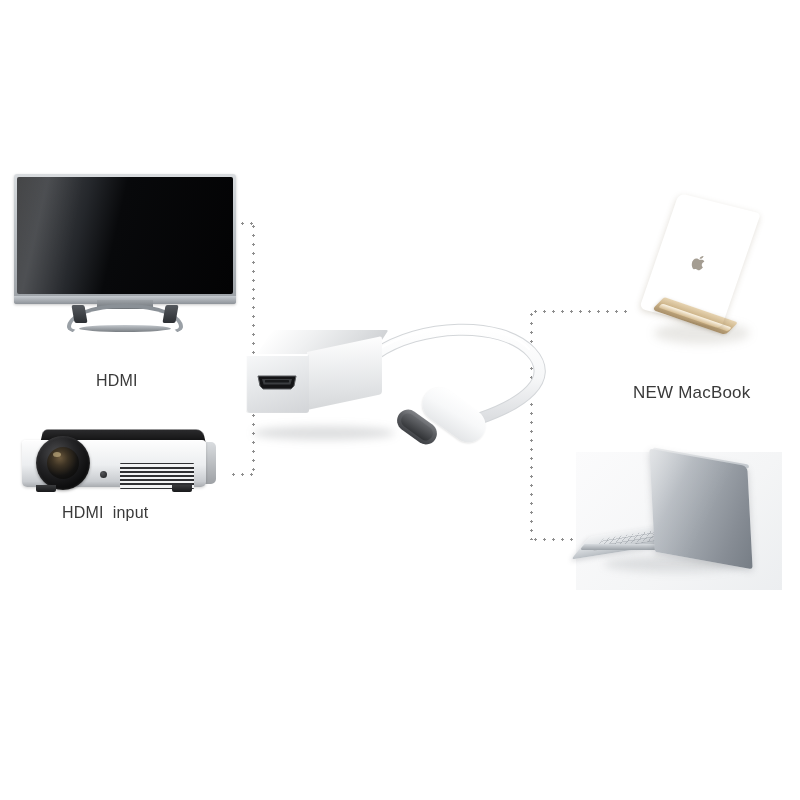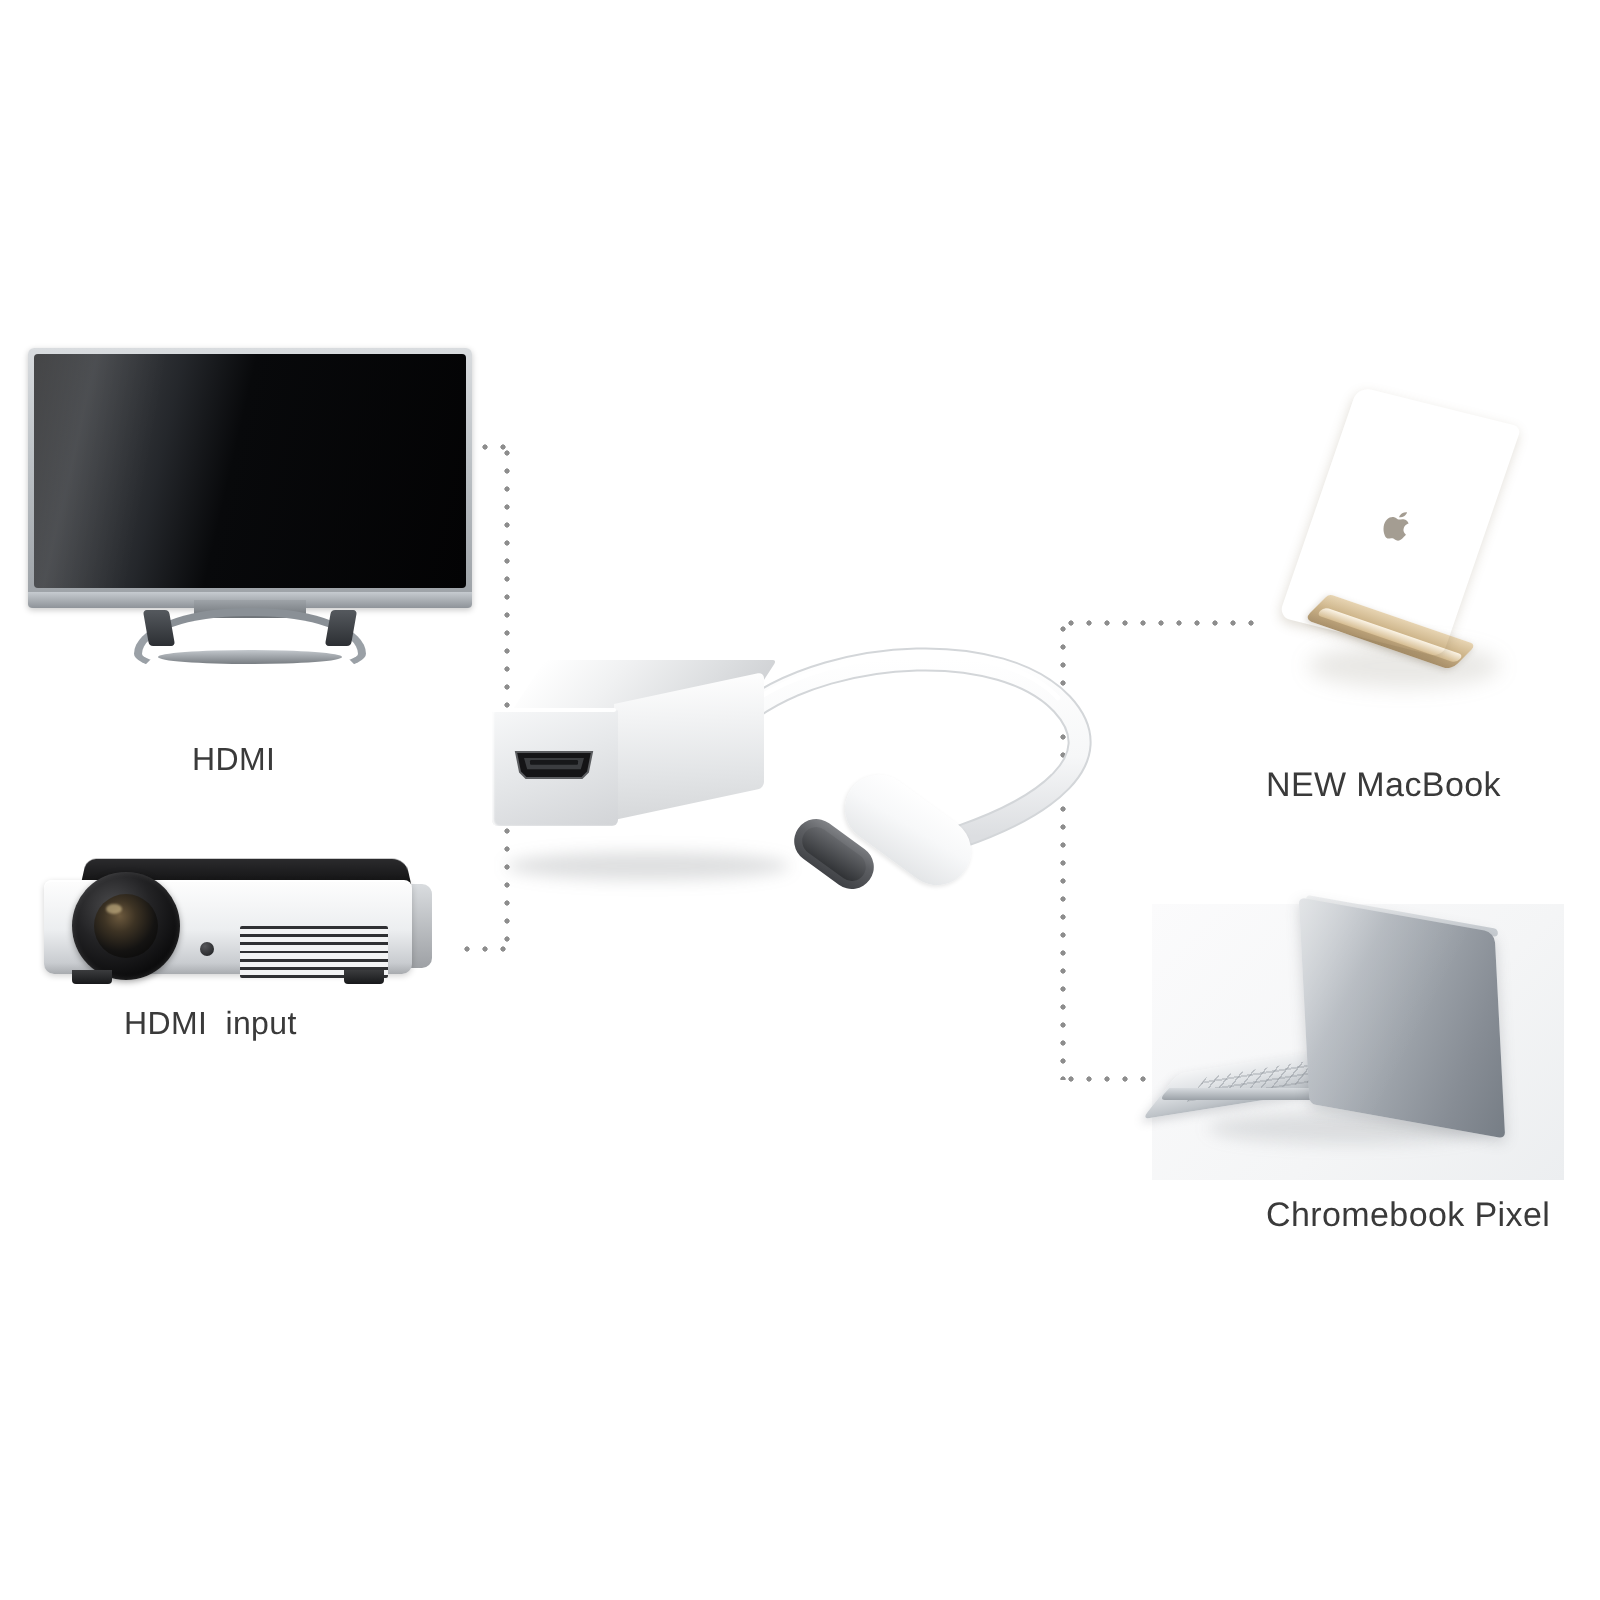--- a/index.html
+++ b/index.html
@@ -630,15 +630,14 @@
     <div class="cb-shadow"></div>
     <div class="cb-base"></div>
     <div class="cb-keys"></div>
     <div class="cb-base-front"></div>
     <div class="cb-hinge"></div>
     <div class="cb-lid-topedge"></div>
     <div class="cb-lid">
       <div class="cb-lid-sheen"></div>
     </div>
   </div>
-  <div class="label label-chrome">Chromebook Pixel</div>
 
 </div>
 
 </body></html>

